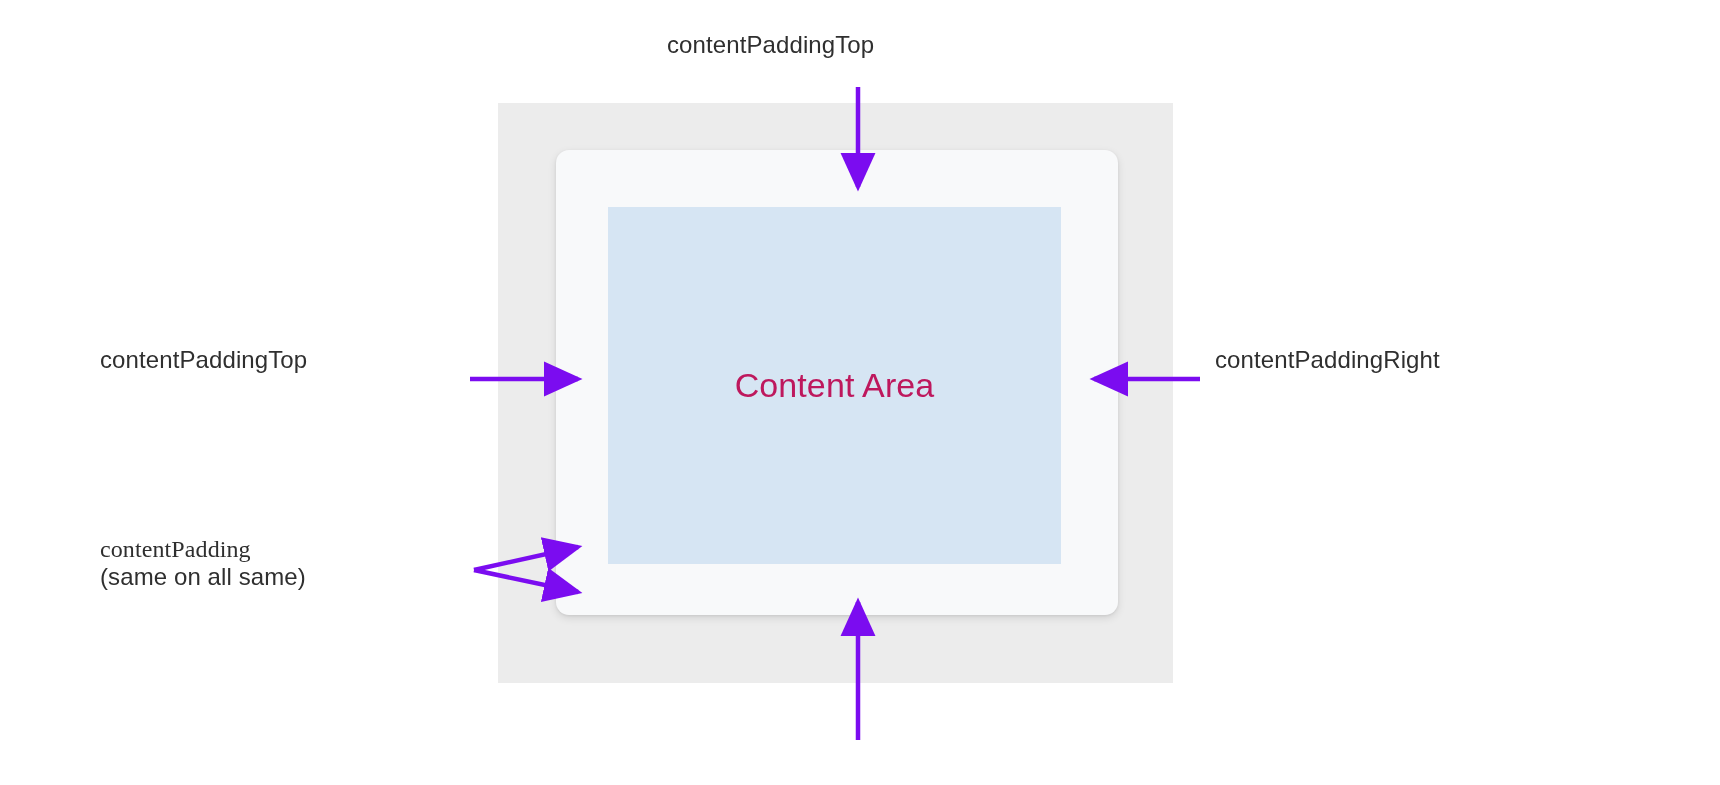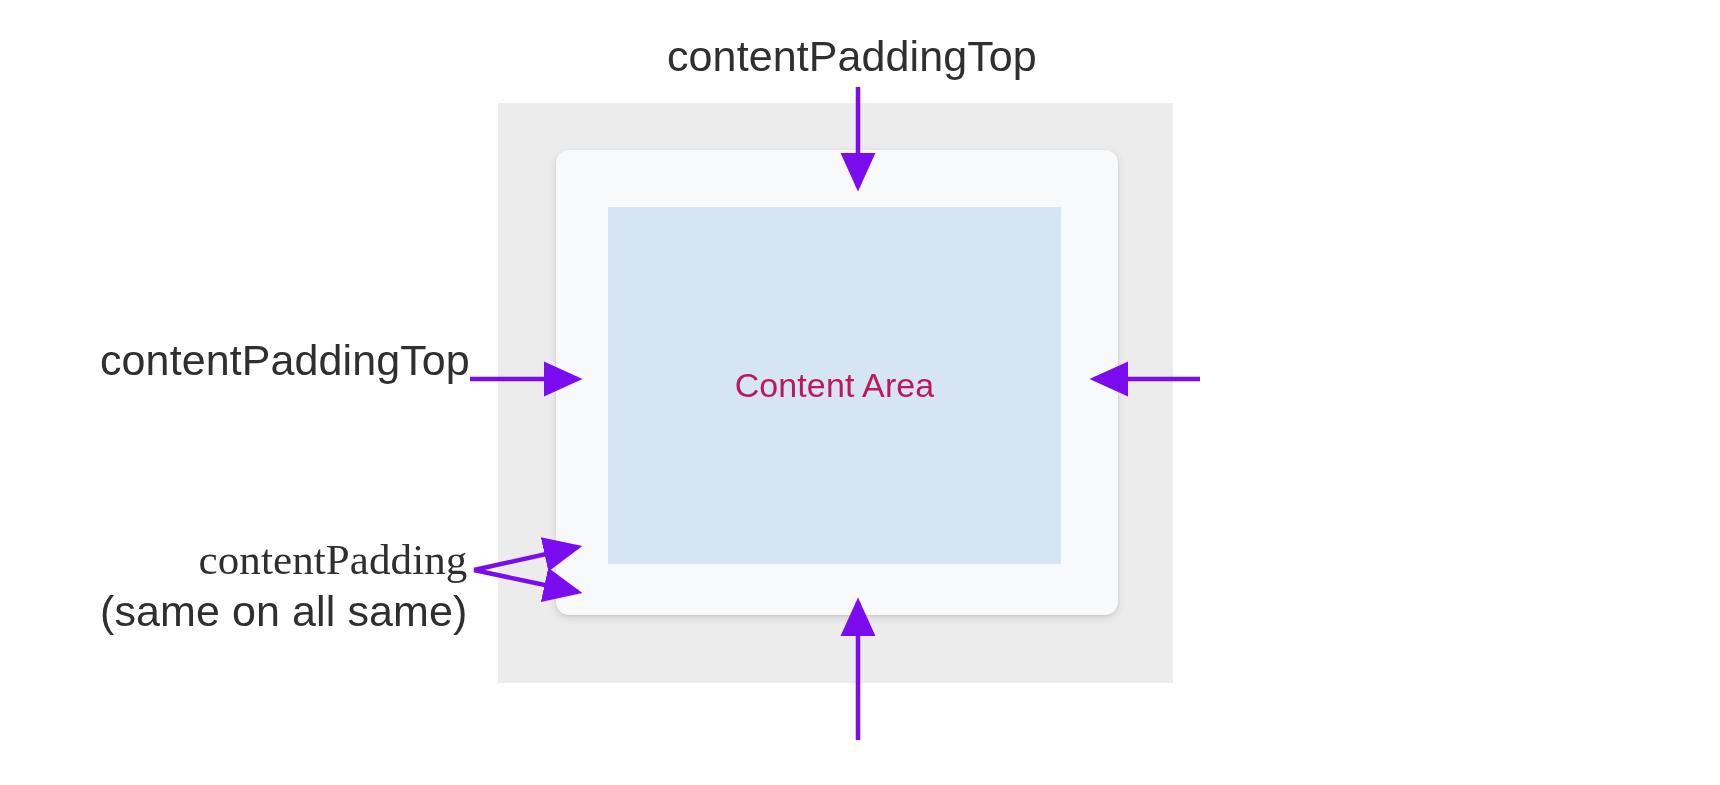--- a/index.html
+++ b/index.html
@@ -71,26 +71,25 @@
     left: 0;
     top: 0;
     width: 1720px;
     height: 785px;
     pointer-events: none;
   }
 
   
   .label {
     position: absolute;
-    font-size: 43px;
+    font-size: 24px;
     color: #2f2f2f;
     white-space: nowrap;
     line-height: 1.18;
     letter-spacing: 0.1px;
-    text-align: right;
   }
 
   .label-top {
     left: 667px;
     top: 31px;
   }
   .label-left {
     left: 100px;
     top: 360px;
     transform: translateY(-50%);
@@ -141,20 +140,21 @@
 
     <line x1="474" y1="570" x2="578" y2="547" stroke="#7b0cf0" stroke-width="4.5" marker-end="url(#ah)"></line>
 
     <line x1="474" y1="570" x2="578" y2="592" stroke="#7b0cf0" stroke-width="4.5" marker-end="url(#ah)"></line>
   </svg>
 
   <div class="label label-top">contentPaddingTop</div>
 
   <div class="label label-left">contentPaddingTop</div>
 
+  <div class="label label-right">contentPaddingRight</div>
 
 
   <div class="label label-padding">
     <span class="line1">contentPadding</span>
     <span class="line2 sub">(same on all same)</span>
   </div>
 
 </div>
 
 </body></html>

